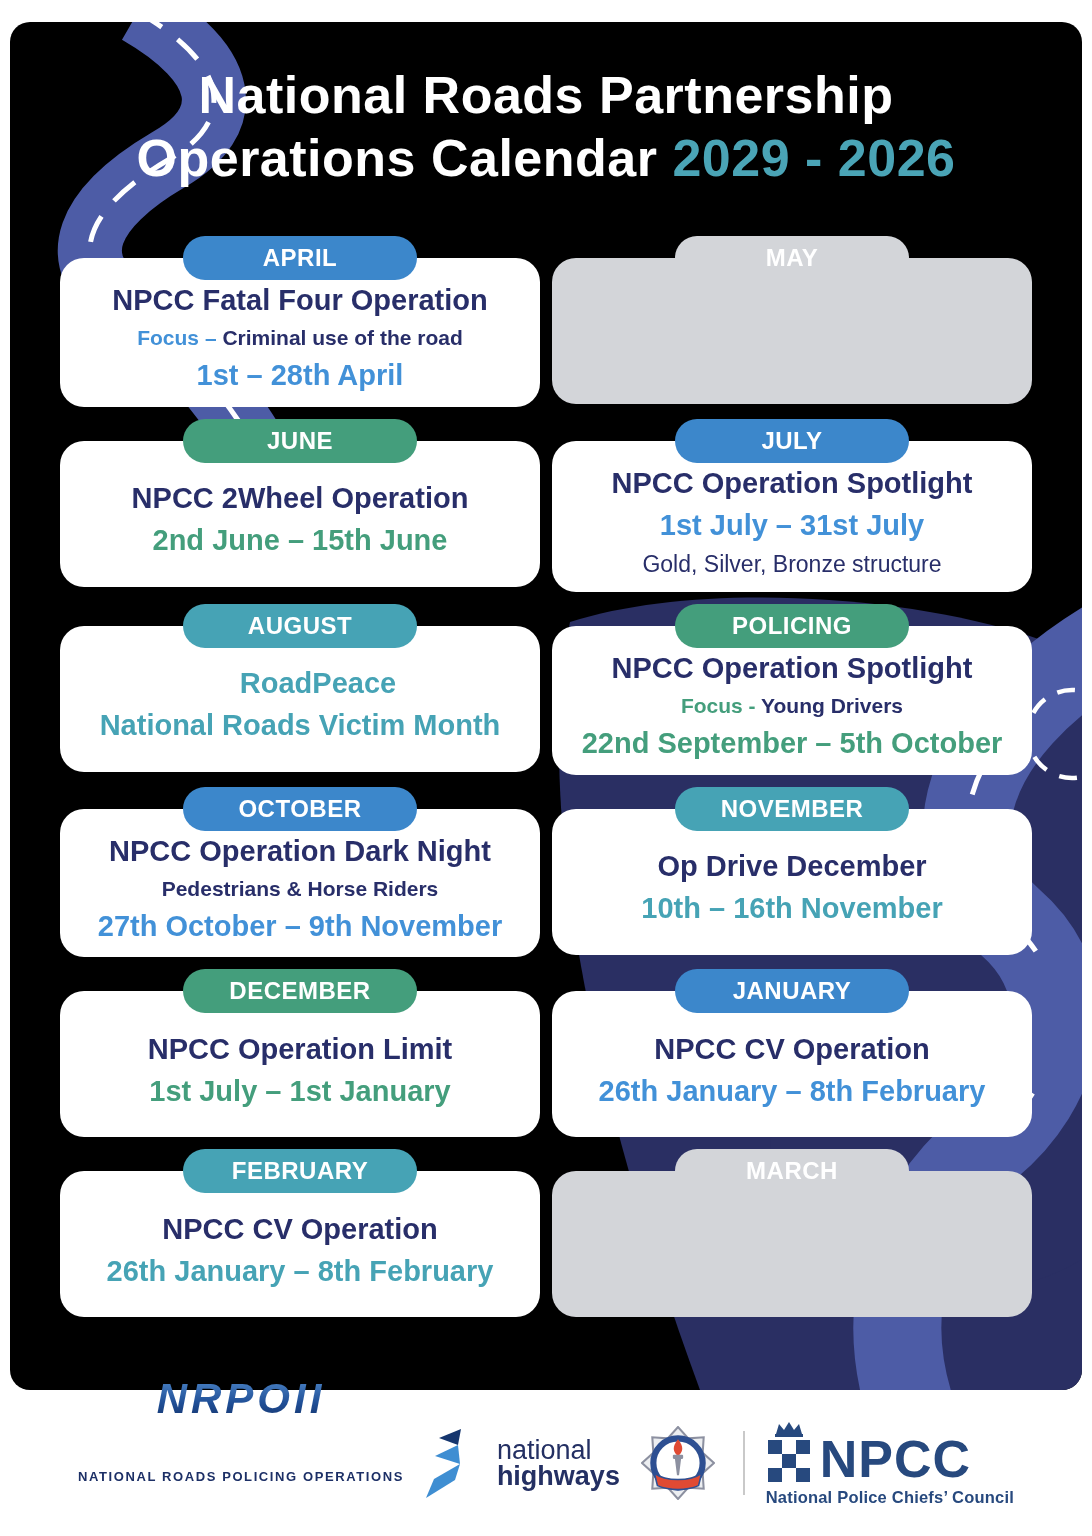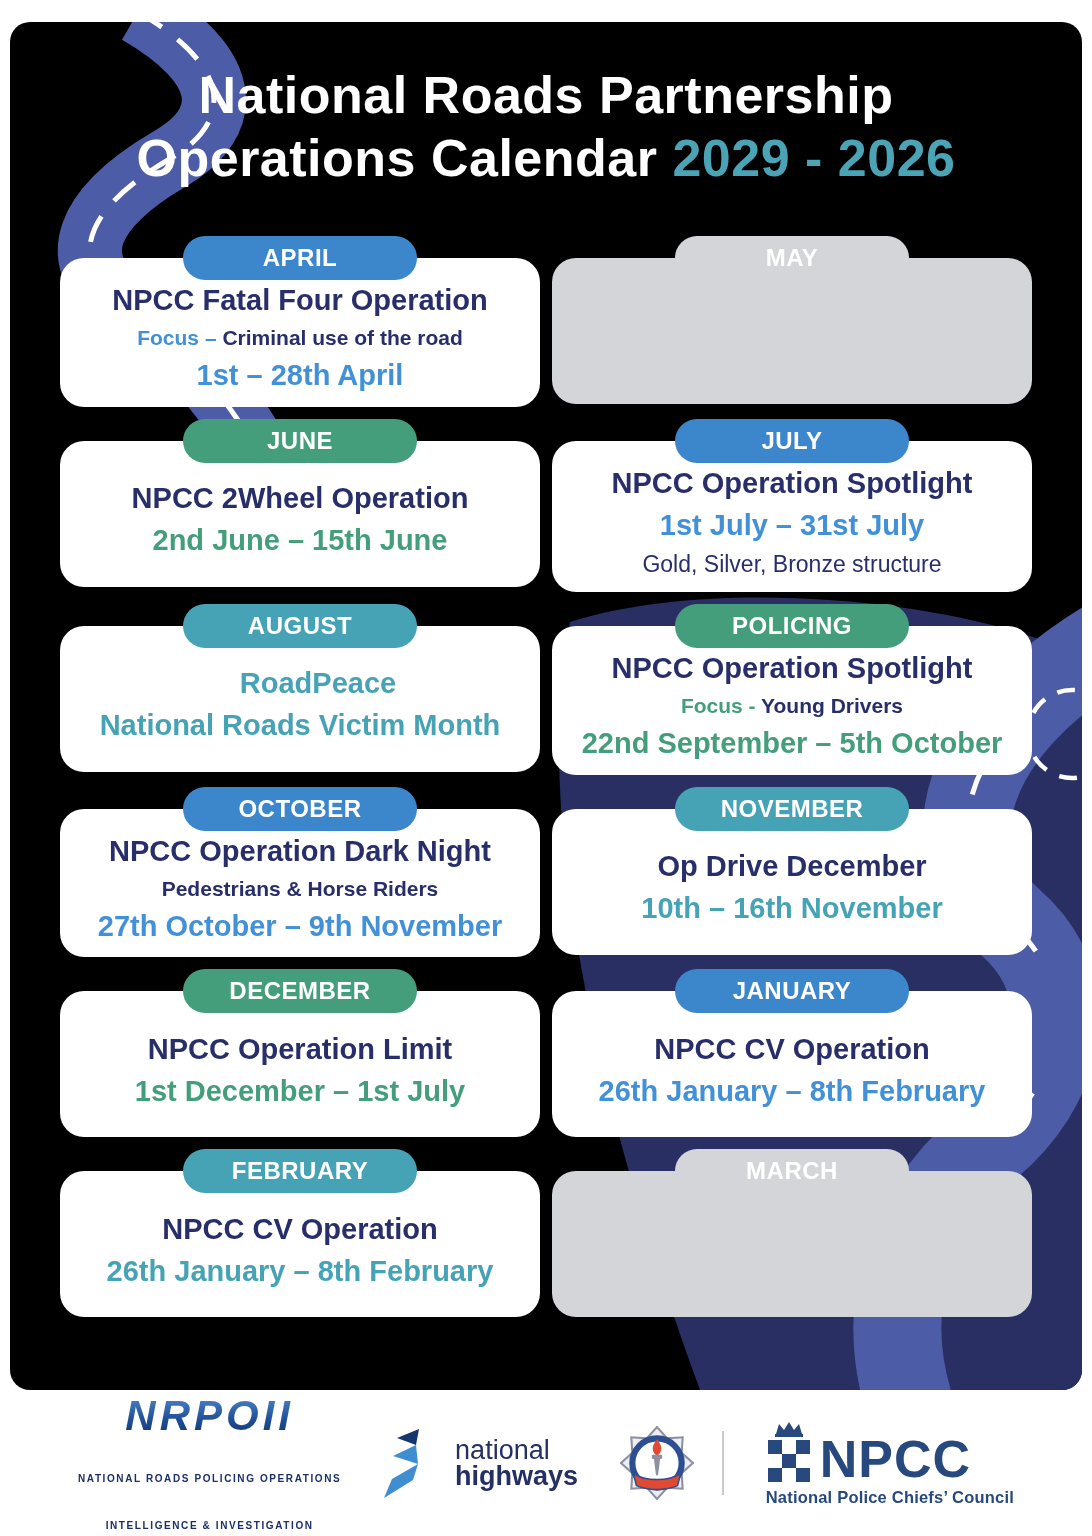--- a/index.html
+++ b/index.html
@@ -49,21 +49,21 @@
   }
   .logo { display:flex; align-items:center; gap:28px; }
 
   
   .nrpoii { display:flex; flex-direction:column; align-items:center; }
   .nrpoii-acronym {
     font-size:42px; font-weight:700; font-style:italic; letter-spacing:4px;
     background:linear-gradient(180deg,#4d86c8 0%, #1f4e96 60%, #16366e 100%);
     -webkit-background-clip:text; background-clip:text; color:transparent; line-height:1;
   }
-  .nrpoii-tag { font-size:10px; font-weight:700; color:#1c2f66; letter-spacing:1.6px; margin-top:8px; }
+  .nrpoii-tag { font-size:13px; font-weight:700; color:#1c2f66; letter-spacing:1.6px; margin-top:21px; }
 
   
   .nh-text { color:#243063; font-size:27px; line-height:0.98; }
   .nh-text .t1 { font-weight:400; }
   .nh-text .t2 { font-weight:700; }
 
   
   .nfcc-divider { width:2px; height:64px; background:#c9c9c9; }
   .nfcc-text { display:flex; flex-direction:column; line-height:1.12; }
   .nfcc-acronym { color:#d6402c; font-weight:700; font-size:20px; }
@@ -151,21 +151,21 @@
           <div class="month-pill" style="background: rgb(70, 163, 181);">NOVEMBER</div>
           <div class="month-card">
             <div class="line lg b"><span style="color: rgb(40, 46, 105);">Op Drive December</span></div>
             <div class="line lg b"><span style="color: rgb(70, 163, 181);">10th – 16th November</span></div>
           </div>
         </div>
         <div class="month green">
           <div class="month-pill" style="background: rgb(68, 158, 124);">DECEMBER</div>
           <div class="month-card">
             <div class="line lg b"><span style="color: rgb(40, 46, 105);">NPCC Operation Limit</span></div>
-            <div class="line lg b"><span style="color: rgb(68, 158, 124);">1st December – 1st July</span></div>
+            <div class="line lg b"><span style="color: rgb(68, 158, 124);">1st July – 1st January</span></div>
           </div>
         </div>
         <div class="month blue">
           <div class="month-pill" style="background: rgb(60, 135, 203);">JANUARY</div>
           <div class="month-card">
             <div class="line lg b"><span style="color: rgb(40, 46, 105);">NPCC CV Operation</span></div>
             <div class="line lg b"><span style="color: rgb(66, 145, 216);">26th January – 8th February</span></div>
           </div>
         </div>
         <div class="month teal">

